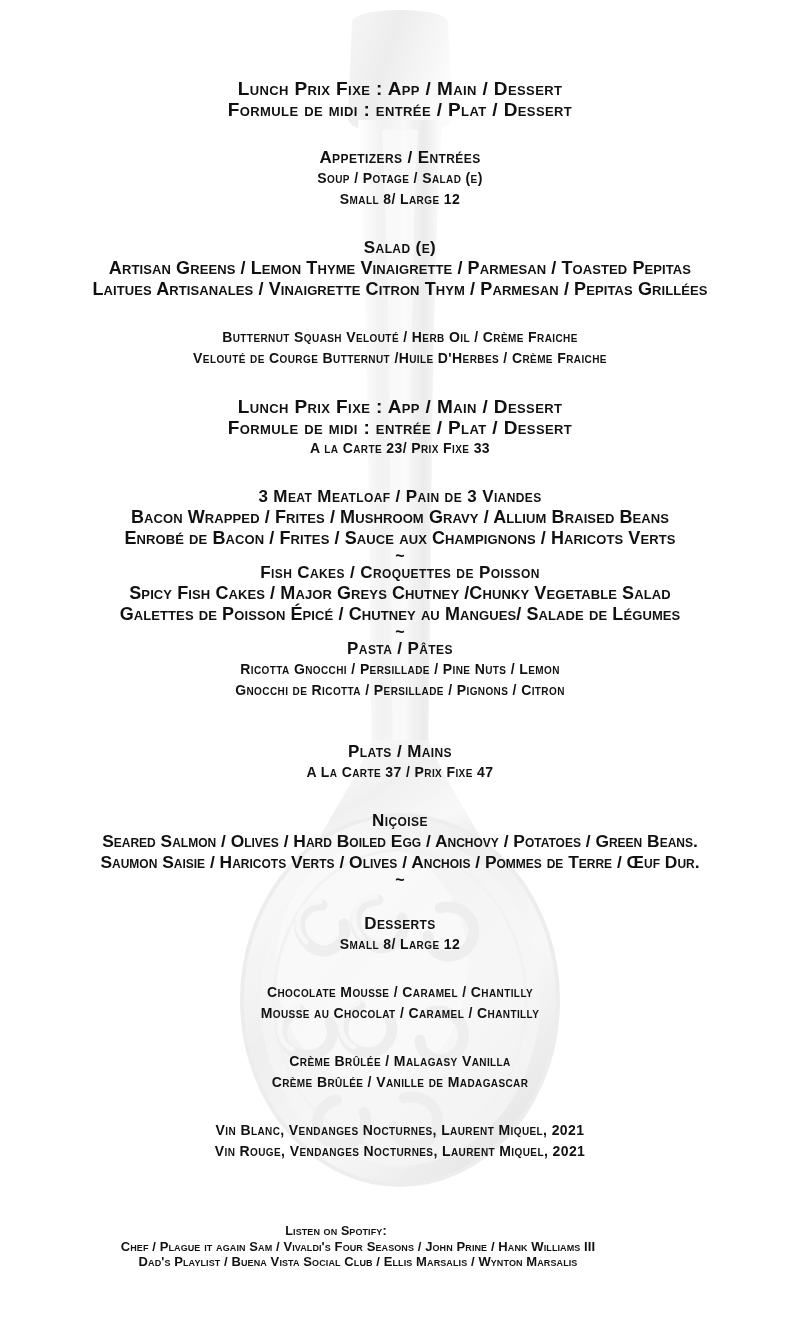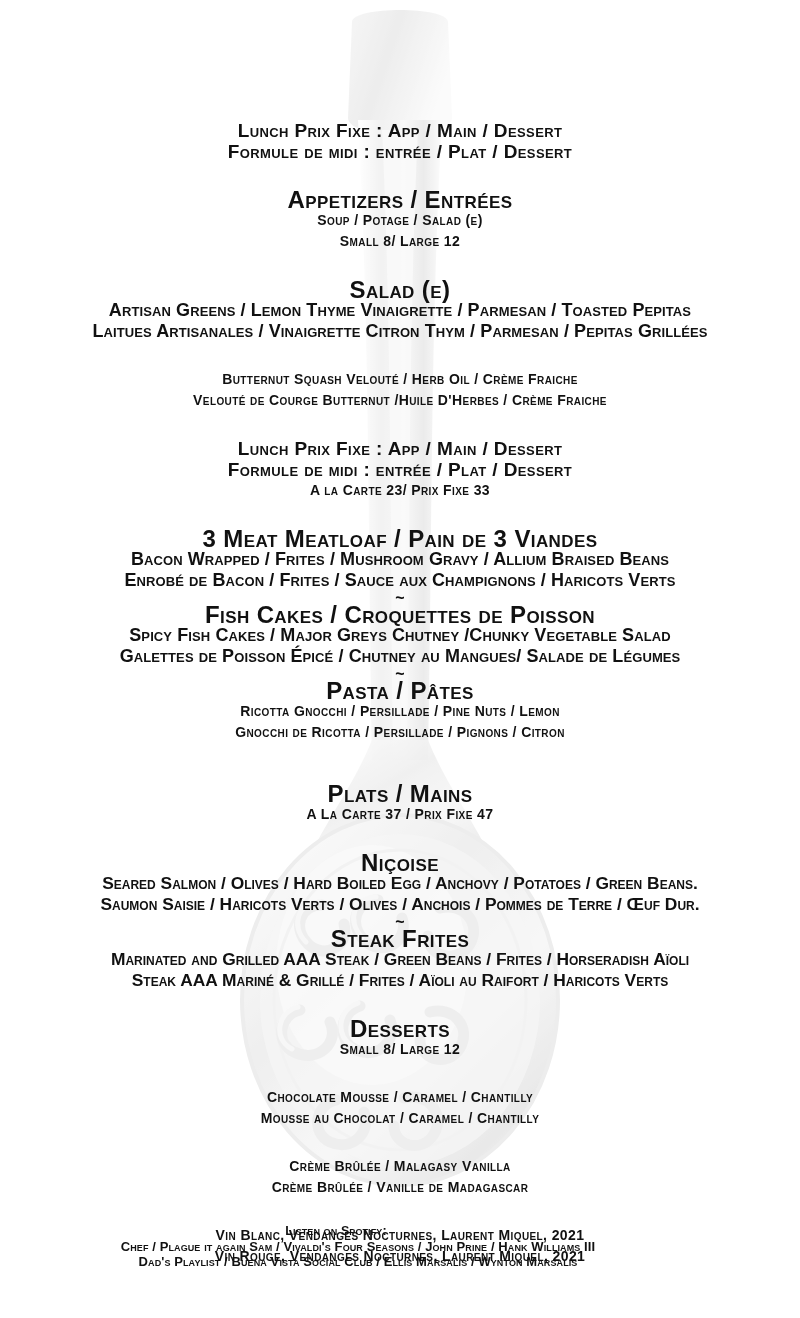--- a/index.html
+++ b/index.html
@@ -26,21 +26,21 @@
     height: 1200px;
     z-index: 0;
     pointer-events: none;
   }
 
   
   #menu {
     position: relative;
     z-index: 2;
     width: 800px;
-    padding-top: 120px;
+    padding-top: 78px;
     box-sizing: border-box;
     text-align: center;
   }
 
   .block {
     margin: 0;
     padding: 0;
   }
   .gap-lg { height: 27px; }
   .gap-xl { height: 40px; }
@@ -50,21 +50,21 @@
     font-variant: small-caps;
     font-weight: 700;
     letter-spacing: 0.4px;
     line-height: 21px;
     white-space: nowrap;
     color: #111111;
   }
 
   
   .l-head   { font-size: 19px; }
-  .l-sec    { font-size: 24px; }
+  .l-sec    { font-size: 17px; }
   .l-item   { font-size: 14px; }
   .l-wide   { font-size: 18px; letter-spacing: 0.1px; }
   .l-xwide  { font-size: 17.4px; letter-spacing: 0px; }
 
   .tilde {
     display: block;
     font-size: 16px;
     font-weight: 700;
     line-height: 13px;
     height: 13px;
@@ -220,25 +220,20 @@
   <div class="gap-lg"></div>
 
   <section class="block">
     <span class="line l-sec">Niçoise</span>
     <span class="line l-xwide">Seared Salmon / Olives / Hard Boiled Egg / Anchovy / Potatoes / Green Beans.</span>
     <span class="line l-xwide">Saumon Saisie / Haricots Verts / Olives / Anchois / Pommes de Terre / Œuf Dur.</span>
   </section>
 
   <span class="tilde">~</span>
 
-  <section class="block">
-    <span class="line l-sec">Steak Frites</span>
-    <span class="line l-xwide">Marinated and Grilled AAA Steak / Green Beans / Frites / Horseradish Aïoli</span>
-    <span class="line l-xwide">Steak AAA Mariné &amp; Grillé / Frites / Aïoli au Raifort / Haricots Verts</span>
-  </section>
 
   <div class="gap-lg"></div>
 
   <section class="block">
     <span class="line l-sec">Desserts</span>
     <span class="line l-item">Small 8/ Large 12</span>
   </section>
 
   <div class="gap-lg"></div>
 

